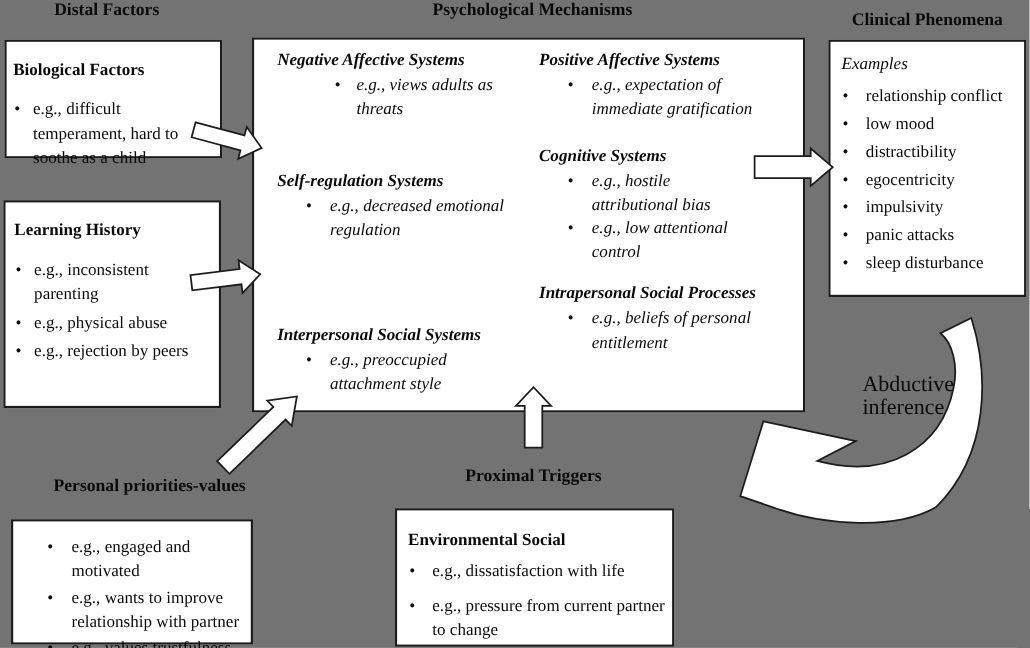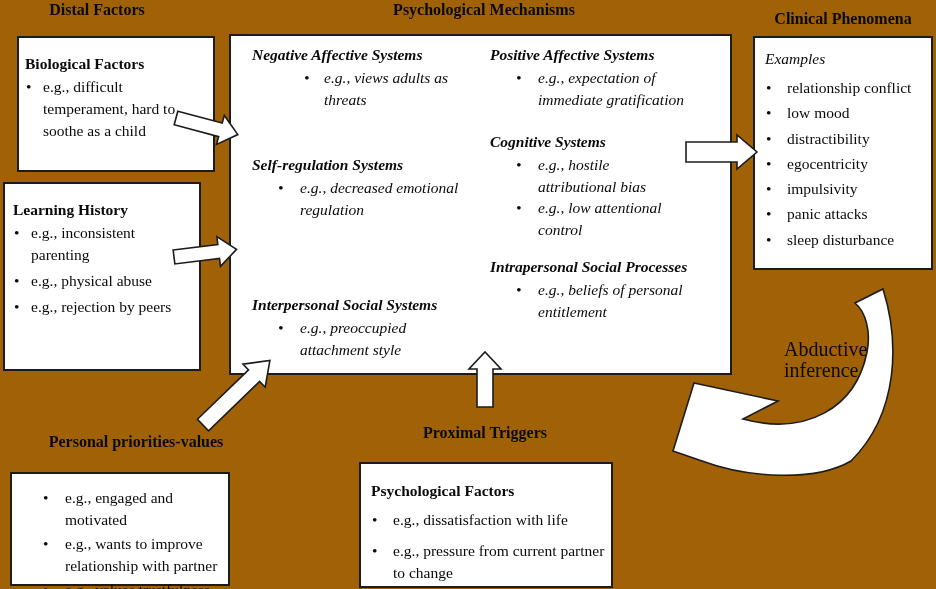--- a/index.html
+++ b/index.html
@@ -1,31 +1,31 @@
 <!DOCTYPE html>
 <html><head>
 <meta charset="utf-8">
 <style>
   html,body{margin:0;padding:0;background:#ffffff;}
   #canvas{
-    position:relative;width:936px;height:589px;background:#a16207;
+    position:relative;width:936px;height:589px;background:#737373;
     font-family:"Liberation Serif", serif;color:#0a0a0a;overflow:hidden;
   }
   .heading{position:absolute;font-weight:bold;font-size:16px;text-align:center;line-height:18px;}
   .box{position:absolute;border:2px solid #1c1c1c;background:#ffffff;box-sizing:border-box;}
   .btitle{font-weight:bold;font-size:15.5px;line-height:18px;}
   .ex-title{font-style:italic;font-size:15.5px;line-height:18px;}
   ul.blist{list-style:none;margin:0;padding:0;}
   .blist li{position:relative;font-size:15.5px;line-height:22px;}
   .blist li::before{content:"\2022";position:absolute;left:0;top:0;}
 
   
-  #bio-box{left:17px;top:36px;width:198px;height:136px;padding:17px 4px 0 6px;}
+  #bio-box{left:4px;top:36px;width:198px;height:108px;padding:17px 4px 0 6px;}
   #learn-box{left:3px;top:182px;width:198px;height:189px;padding:17px 4px 0 8px;}
-  #bio-box ul,#learn-box ul{margin-top:3px;}
+  #bio-box ul,#learn-box ul{margin-top:16px;}
   #bio-box li,#learn-box li{padding-left:18px;max-width:150px;margin-bottom:4px;}
   #bio-box li::before,#learn-box li::before{left:1px;}
 
   
   #mech-box{left:229px;top:34px;width:503px;height:341px;font-style:italic;}
   .sec{position:absolute;}
   .sec ul{margin-top:3px;}
   .sec li{padding-left:48px;max-width:178px;line-height:21.5px;}
   .sec li::before{left:26px;}
   #sec-negative{left:21px;top:10px;width:240px;}
@@ -148,21 +148,21 @@
 
   <div class="box" id="personal-box">
     <ul class="blist">
       <li>e.g., engaged and motivated</li>
       <li>e.g., wants to improve relationship with partner</li>
       <li>e.g., values trustfulness</li>
     </ul>
   </div>
 
   <div class="box" id="env-box">
-    <div class="btitle">Psychological Factors</div>
+    <div class="btitle">Environmental Social</div>
     <ul class="blist">
       <li>e.g., dissatisfaction with life</li>
       <li>e.g., pressure from current partner to change</li>
     </ul>
   </div>
 
   <div id="abductive-label">Abductive inference</div>
 
   <svg id="arrow-layer" viewBox="0 0 936 589" xmlns="http://www.w3.org/2000/svg">
     <g transform="translate(176,118) rotate(15)">

